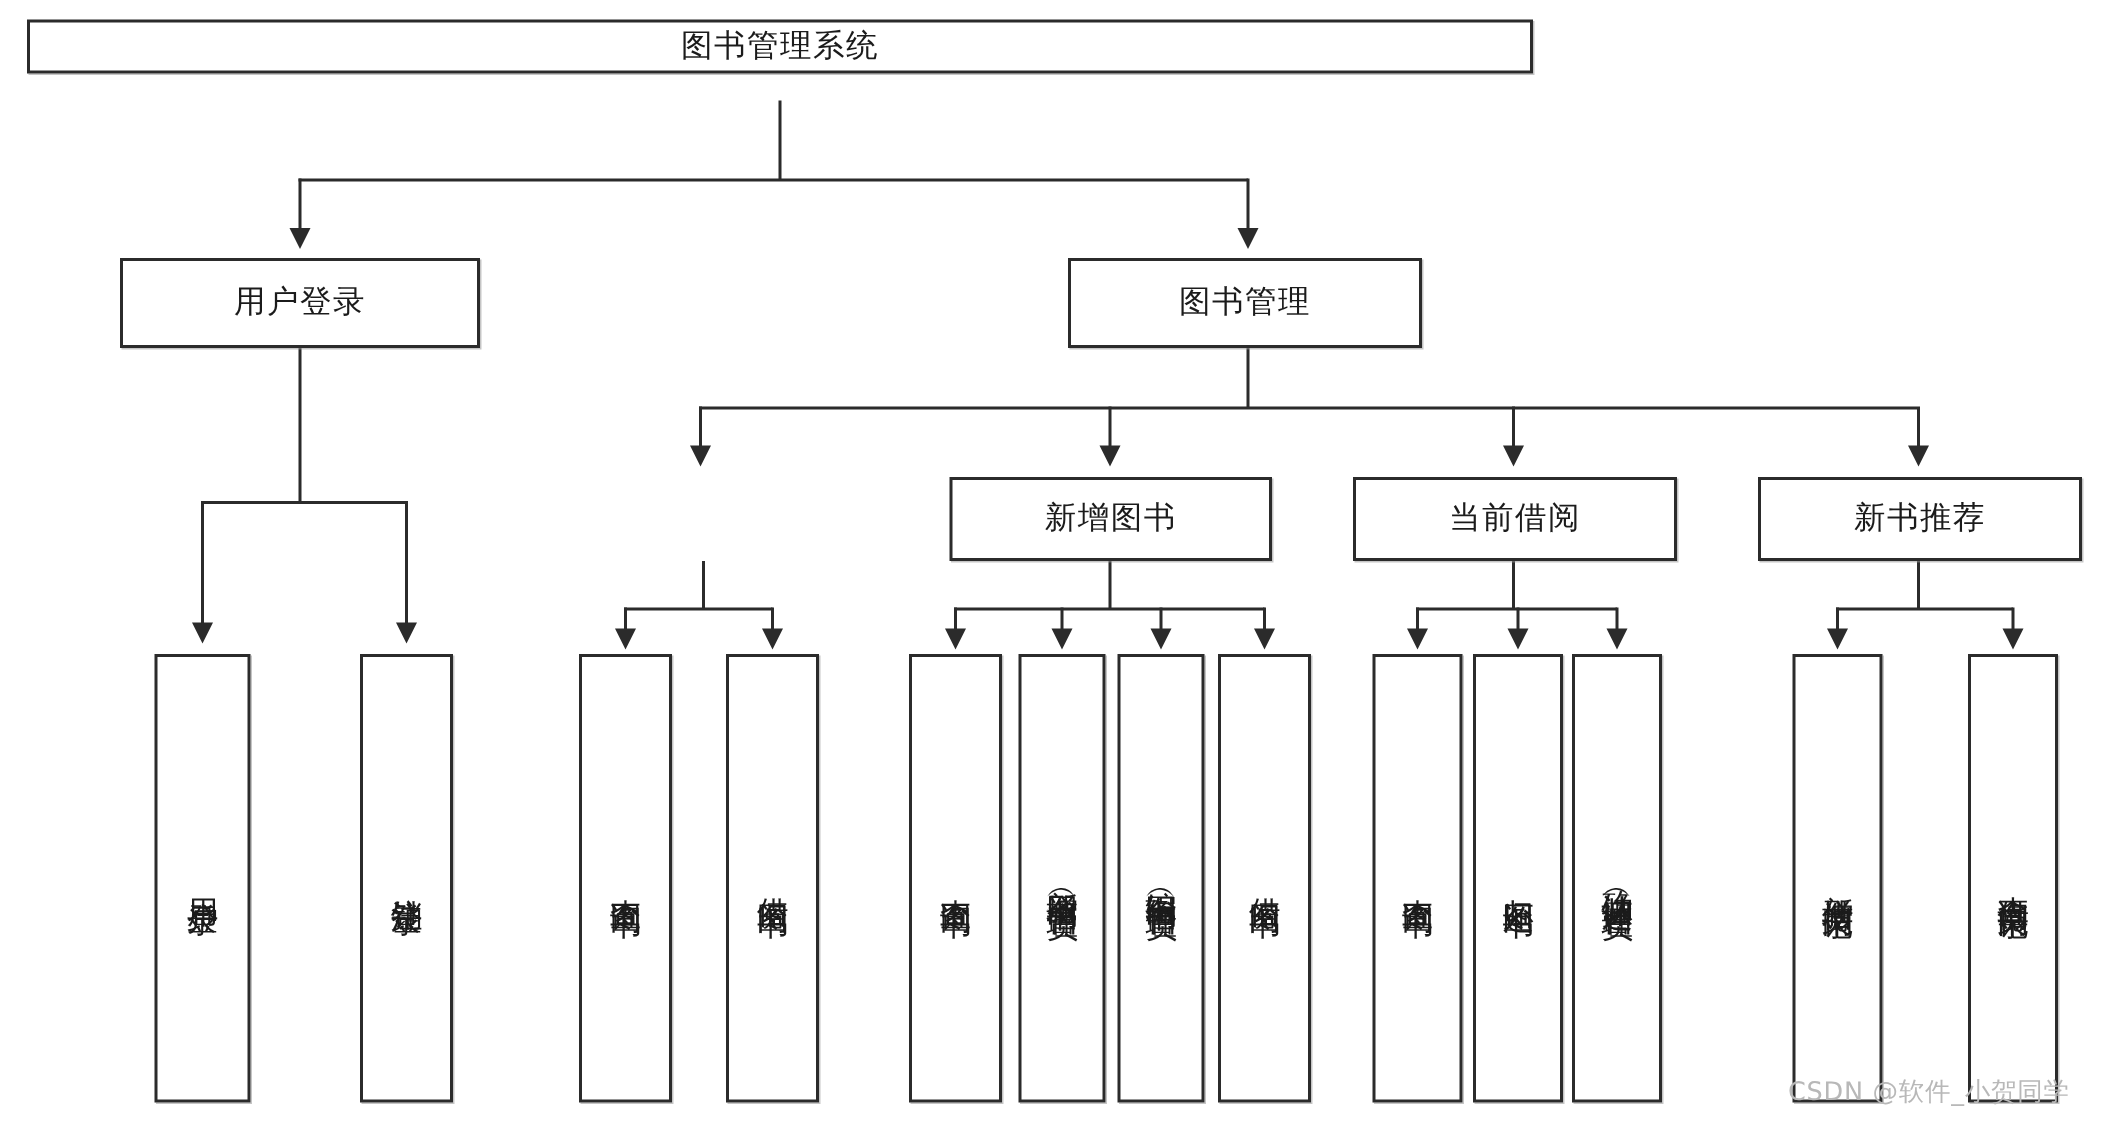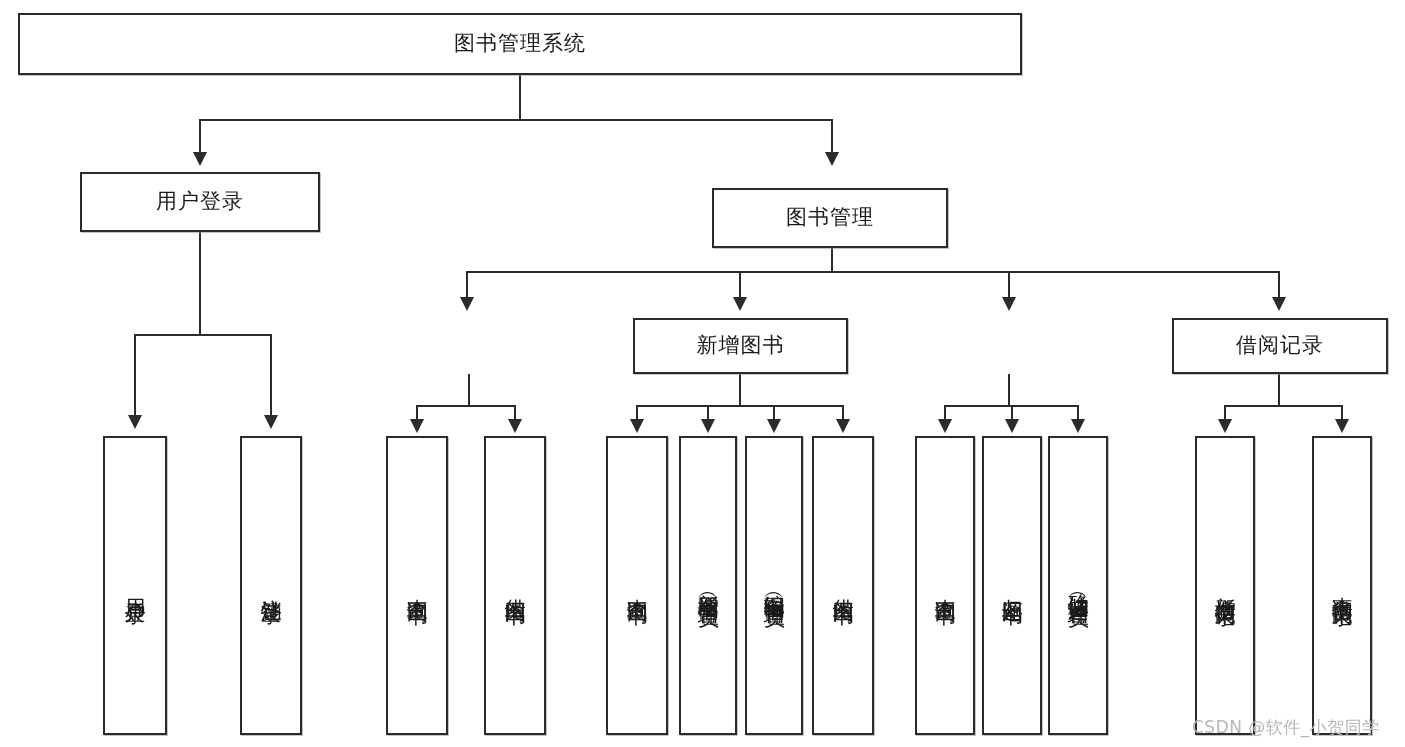--- a/index.html
+++ b/index.html
@@ -130,27 +130,28 @@
   <div class="edge v" style="left:1077px; top:405px; height:15px;"></div>
   <div class="arrow" style="left:1071px; top:419px;"></div>
 
   <div class="edge v" style="left:1278px; top:374px; height:32px;"></div>
   <div class="edge h" style="left:1224px; top:405px; width:118px;"></div>
   <div class="edge v" style="left:1224px; top:405px; height:15px;"></div>
   <div class="arrow" style="left:1218px; top:419px;"></div>
   <div class="edge v" style="left:1341px; top:405px; height:15px;"></div>
   <div class="arrow" style="left:1335px; top:419px;"></div>
 
-  <div class="node horiz root" style="left:18px; top:13px; width:1004px; height:62px;">图书管理系统</div>
+  <div class="node horiz root" style="left:18px; top:13px; width:1004px; height:36px;">图书管理系统</div>
 
   <div class="node horiz" style="left:80px; top:172px; width:240px; height:60px;">用户登录</div>
-  <div class="node horiz" style="left:712px; top:172px; width:236px; height:60px;margin-top:16px;">图书管理</div>
+  <div class="node horiz" style="left:712px; top:172px; width:236px; height:60px;">图书管理</div>
 
   <div class="node horiz" style="left:633px; top:318px; width:215px; height:56px;">新增图书</div>
-  <div class="node horiz" style="left:1172px; top:318px; width:216px; height:56px;">借阅记录</div>
+  <div class="node horiz" style="left:902px; top:318px; width:216px; height:56px;">当前借阅</div>
+  <div class="node horiz" style="left:1172px; top:318px; width:216px; height:56px;">新书推荐</div>
 
   <div class="node vert" style="left:103px; top:436px; width:64px; height:299px;">
     <span>用户登录</span>
   </div>
   <div class="node vert" style="left:240px; top:436px; width:62px; height:299px;">
     <span>注销登录</span>
   </div>
   <div class="node vert" style="left:386px; top:436px; width:62px; height:299px;">
     <span>查询图书</span>
   </div>

